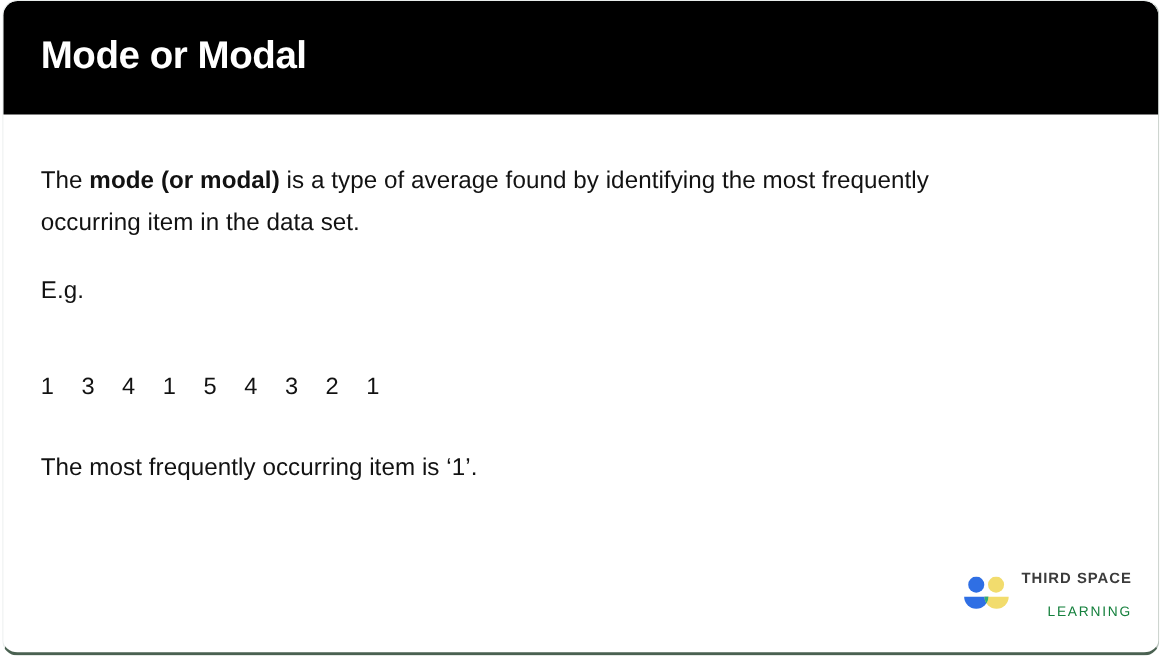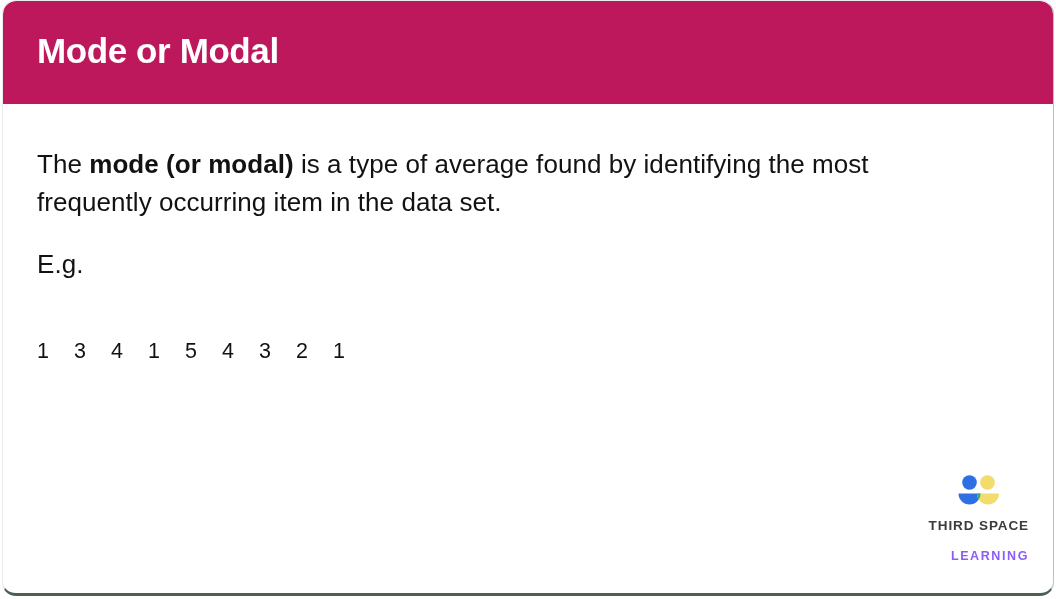--- a/index.html
+++ b/index.html
@@ -28,21 +28,21 @@
     box-sizing: border-box;
     overflow: hidden;
   }
 
   .card-header {
     position: absolute;
     left: 0;
     top: 0;
     width: 100%;
     height: 103px;
-    background: #be185d;
+    background: #000000;
     border-top-left-radius: 13px;
     border-top-right-radius: 13px;
   }
 
   .card-title {
     position: absolute;
     left: 34px;
     top: 27px;
     font-size: 35px;
     font-weight: bold;
@@ -56,21 +56,21 @@
     position: absolute;
     left: 0;
     top: 103px;
     width: 100%;
     height: 493px;
   }
 
   .para {
     position: absolute;
     left: 34px;
-    font-size: 26px;
+    font-size: 22px;
     line-height: 38px;
     color: #121212;
     letter-spacing: 0.05px;
   }
 
   .para-intro {
     top: 41px;
     width: 890px;
   }
 
@@ -105,21 +105,21 @@
     display: inline-block;
     width: 37px;
     text-align: left;
   }
 
   .logo {
     position: absolute;
     right: 24px;
     bottom: 35px;
     display: flex;
-    flex-direction: column;
+    flex-direction: row;
     align-items: center;
     gap: 10px;
   }
 
   .logo-mark {
     position: relative;
     width: 44px;
     height: 34px;
   }
 
@@ -132,22 +132,22 @@
 
   .logo-text-top {
     font-size: 13.5px;
     font-weight: bold;
     color: #3b3b3b;
     letter-spacing: 0.9px;
   }
 
   .logo-text-bottom {
     font-size: 12.5px;
-    font-weight: bold;
-    color: #8b5cf6;
+    font-weight: normal;
+    color: #15803d;
     letter-spacing: 1.6px;
     text-align: right;
     margin-top: 17px;
   }
 </style>
 </head>
 <body>
 
 <div class="card">
 
@@ -168,20 +168,21 @@
       <span class="num">3</span>
       <span class="num">4</span>
       <span class="num">1</span>
       <span class="num">5</span>
       <span class="num">4</span>
       <span class="num">3</span>
       <span class="num">2</span>
       <span class="num">1</span>
     </div>
 
+    <div class="para para-conclusion-1">The most frequently occurring item is ‘1’.</div>
 
 
     <div class="logo">
       <div class="logo-mark">
         <svg width="44" height="34" viewBox="0 0 44 34" xmlns="http://www.w3.org/2000/svg">
           <circle cx="12.5" cy="7.5" r="7.3" fill="#2f6fe4"></circle>
           <circle cx="30.5" cy="7.5" r="7.3" fill="#f2dc6d"></circle>
           <path d="M 1.5 18.5 A 11 11 0 0 0 23.5 18.5 Z" fill="#2f6fe4"></path>
           <path d="M 20 18.5 A 11 11 0 0 0 42 18.5 Z" fill="#f2dc6d"></path>
           <path d="M 20 18.5 L 23.5 18.5 A 11 11 0 0 1 21.75 24.6 A 11 11 0 0 1 20 18.5 Z" fill="#2fae75"></path>

